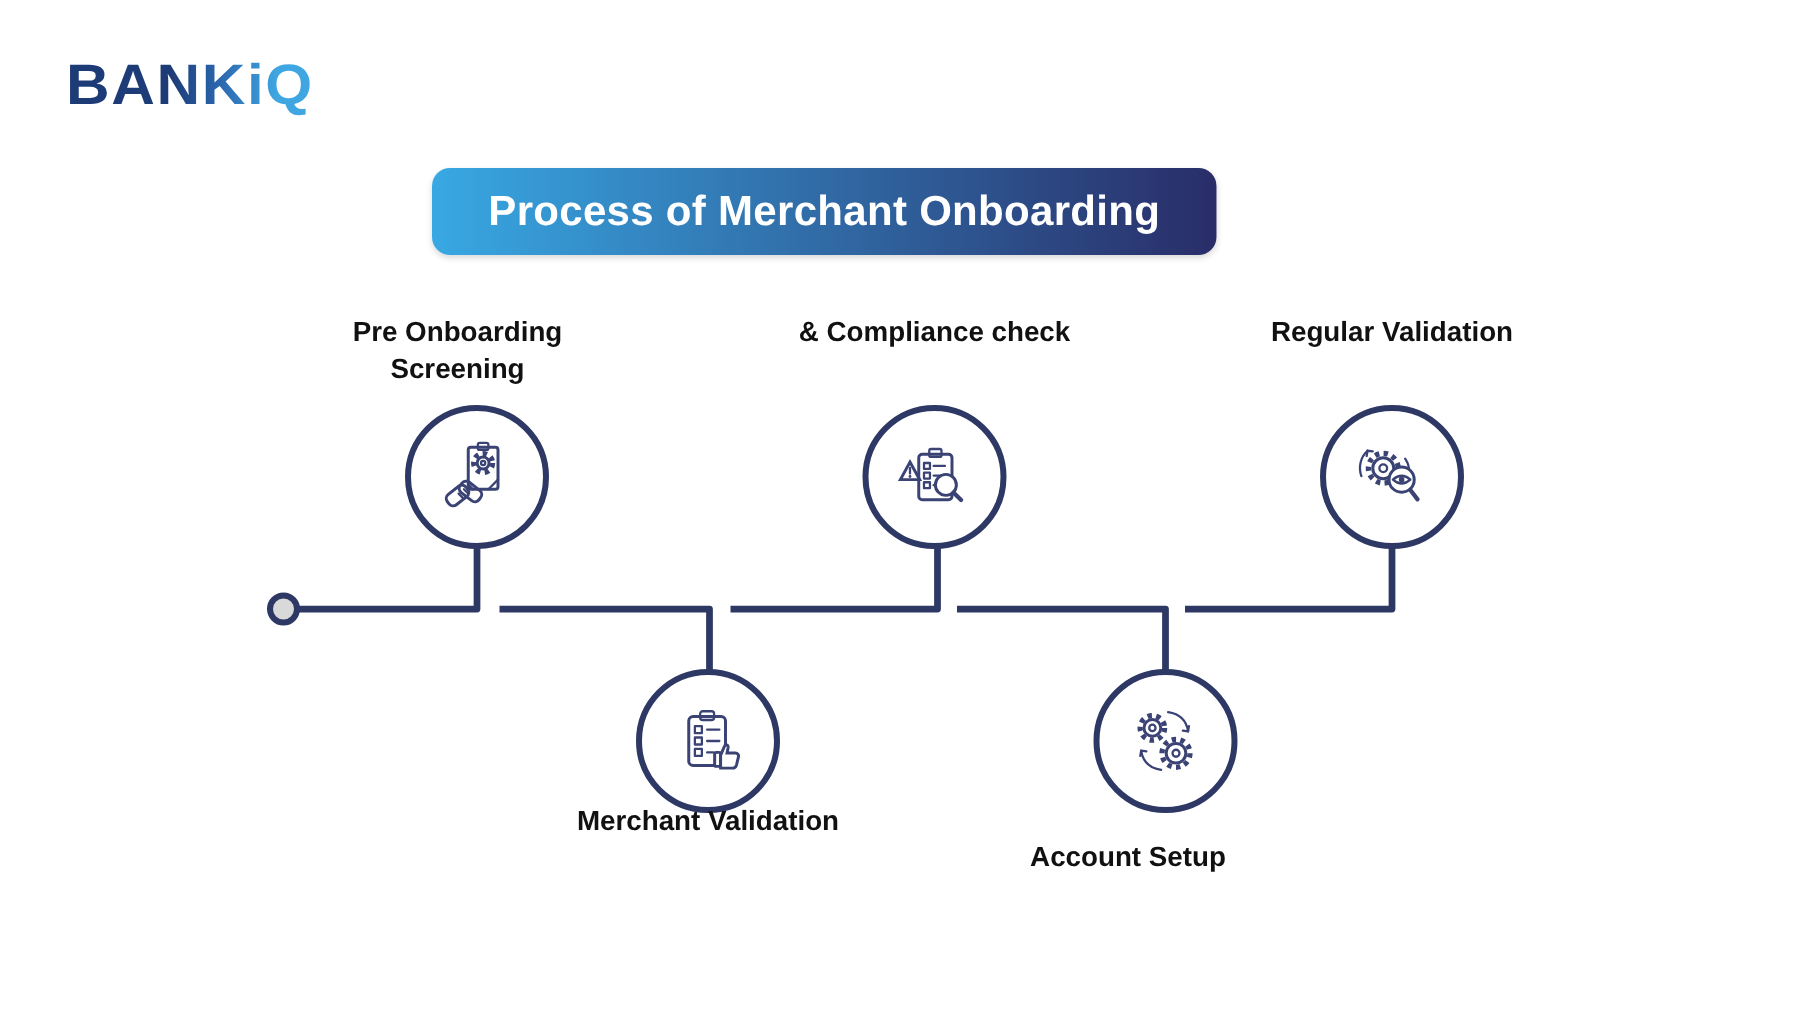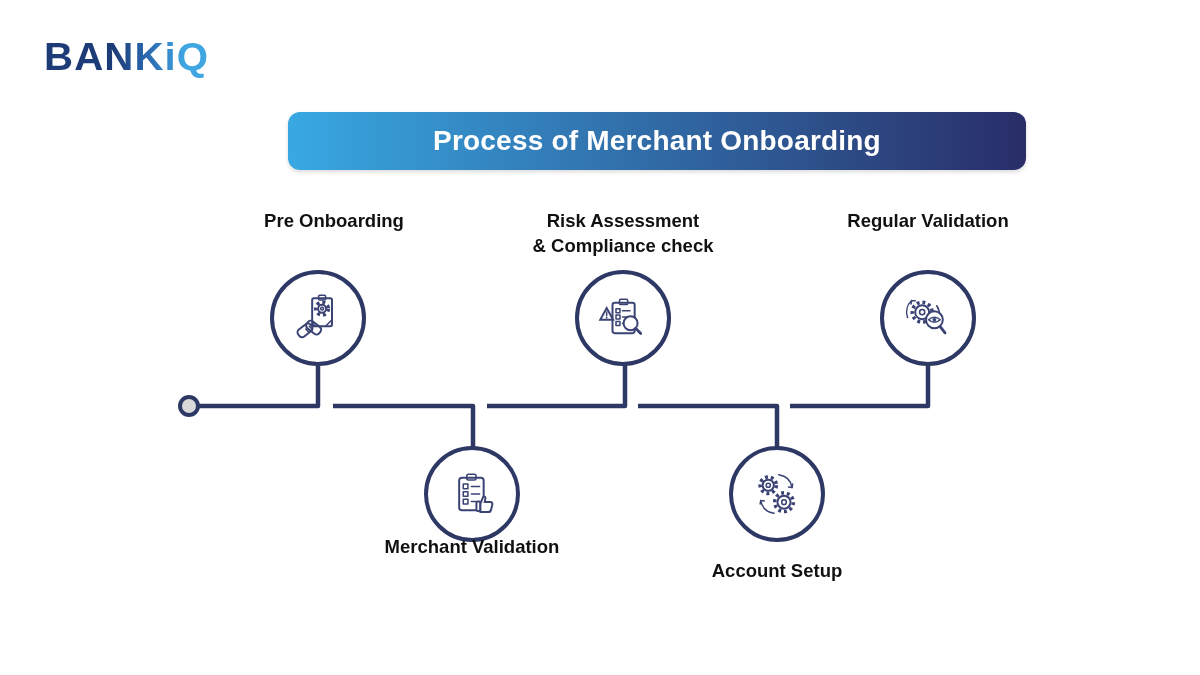--- a/index.html
+++ b/index.html
@@ -13,21 +13,21 @@
     overflow:hidden;font-family:"Liberation Sans", sans-serif;
   }
   .logo{
     position:absolute;left:44px;top:36px;
     font-size:38px;font-weight:900;letter-spacing:1px;
     background:linear-gradient(90deg,var(--logo_dark) 0%,var(--logo_dark) 42%,#2b67ae 62%,var(--logo_light) 85%);
     -webkit-background-clip:text;background-clip:text;color:transparent;
     transform:scaleX(1.06);transform-origin:left center;
   }
   .banner{
-    position:absolute;left:288px;top:112px;width:738px;height:58px;
+    position:absolute;left:288px;top:112px;width:523px;height:58px;
     border-radius:12px;
     background:linear-gradient(90deg,var(--banner_light) 0%,var(--banner_dark) 100%);
     display:flex;align-items:center;justify-content:center;
     box-shadow:0 2px 4px rgba(0,0,0,0.15);
   }
   .banner-title{color:#ffffff;font-size:28px;font-weight:700;letter-spacing:.2px;}
   .timeline-svg{position:absolute;left:0;top:0;}
   .tl-path{fill:none;stroke:var(--navy);stroke-width:4.5;stroke-linejoin:round;}
   .tl-circle{fill:#ffffff;stroke:var(--navy);stroke-width:4;}
   .tl-dot{fill:var(--dot_fill);stroke:var(--navy);stroke-width:4;}
@@ -138,28 +138,28 @@
     <path class="st thin" d="M10 9 l3 .3 M10 9 l-.5 3"></path>
     <path class="st thin" d="M31.5 13.5 a13.5 13.5 0 0 1-1 16.5"></path>
     <path class="st thin" d="M30.5 30 l-.2-3 M30.5 30 l3-.6"></path>
     <circle class="white-fill" cx="29.5" cy="25.5" r="7.2"></circle>
     <path class="st thin" d="M24.5 25.5 q5-4.4 10 0 q-5 4.4-10 0 Z"></path>
     <circle class="solid" cx="29.5" cy="25.5" r="1.6"></circle>
     <path class="st thick" d="M34.6 31.6 l4 5.2"></path>
   </svg>
 </div>
 
-<div class="step-label" style="left:204px;top:208px;">
+<div class="step-label" style="left:175px;top:208px;">
   <div>Pre Onboarding</div>
+  <div>Screening</div>
 </div>
 <div class="step-label" style="left:493px;top:208px;">
-  <div>Risk Assessment</div>
   <div>&amp; Compliance check</div>
 </div>
 <div class="step-label" style="left:798px;top:208px;">
   <div>Regular Validation</div>
 </div>
 <div class="step-label" style="left:342px;top:534px;">
   <div>Merchant Validation</div>
 </div>
-<div class="step-label" style="left:647px;top:558px;">
+<div class="step-label" style="left:622px;top:558px;">
   <div>Account Setup</div>
 </div>
 
 </body></html>

